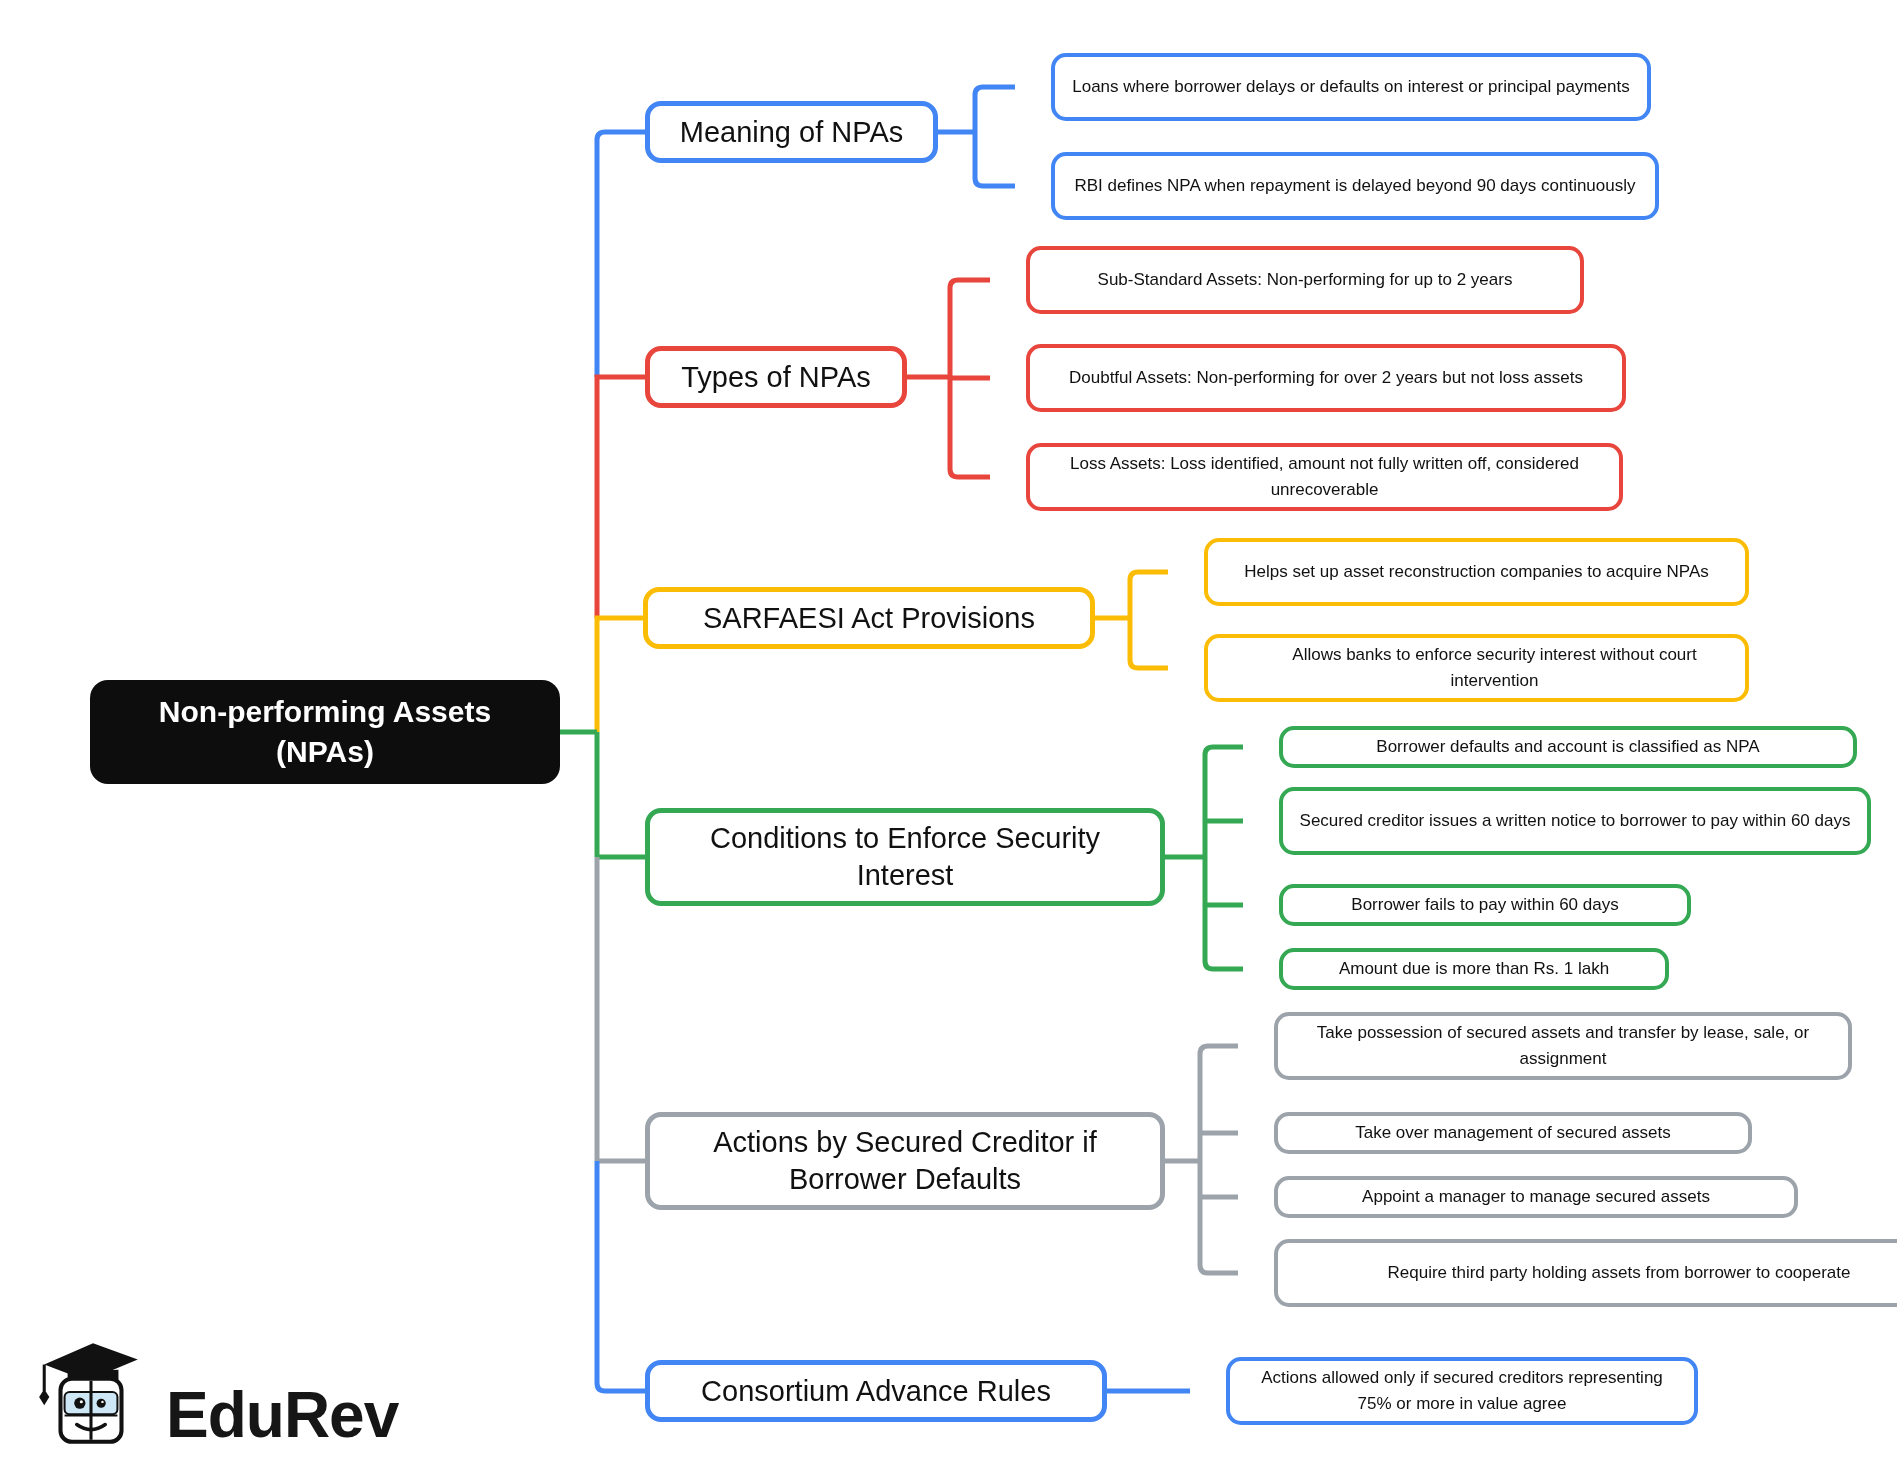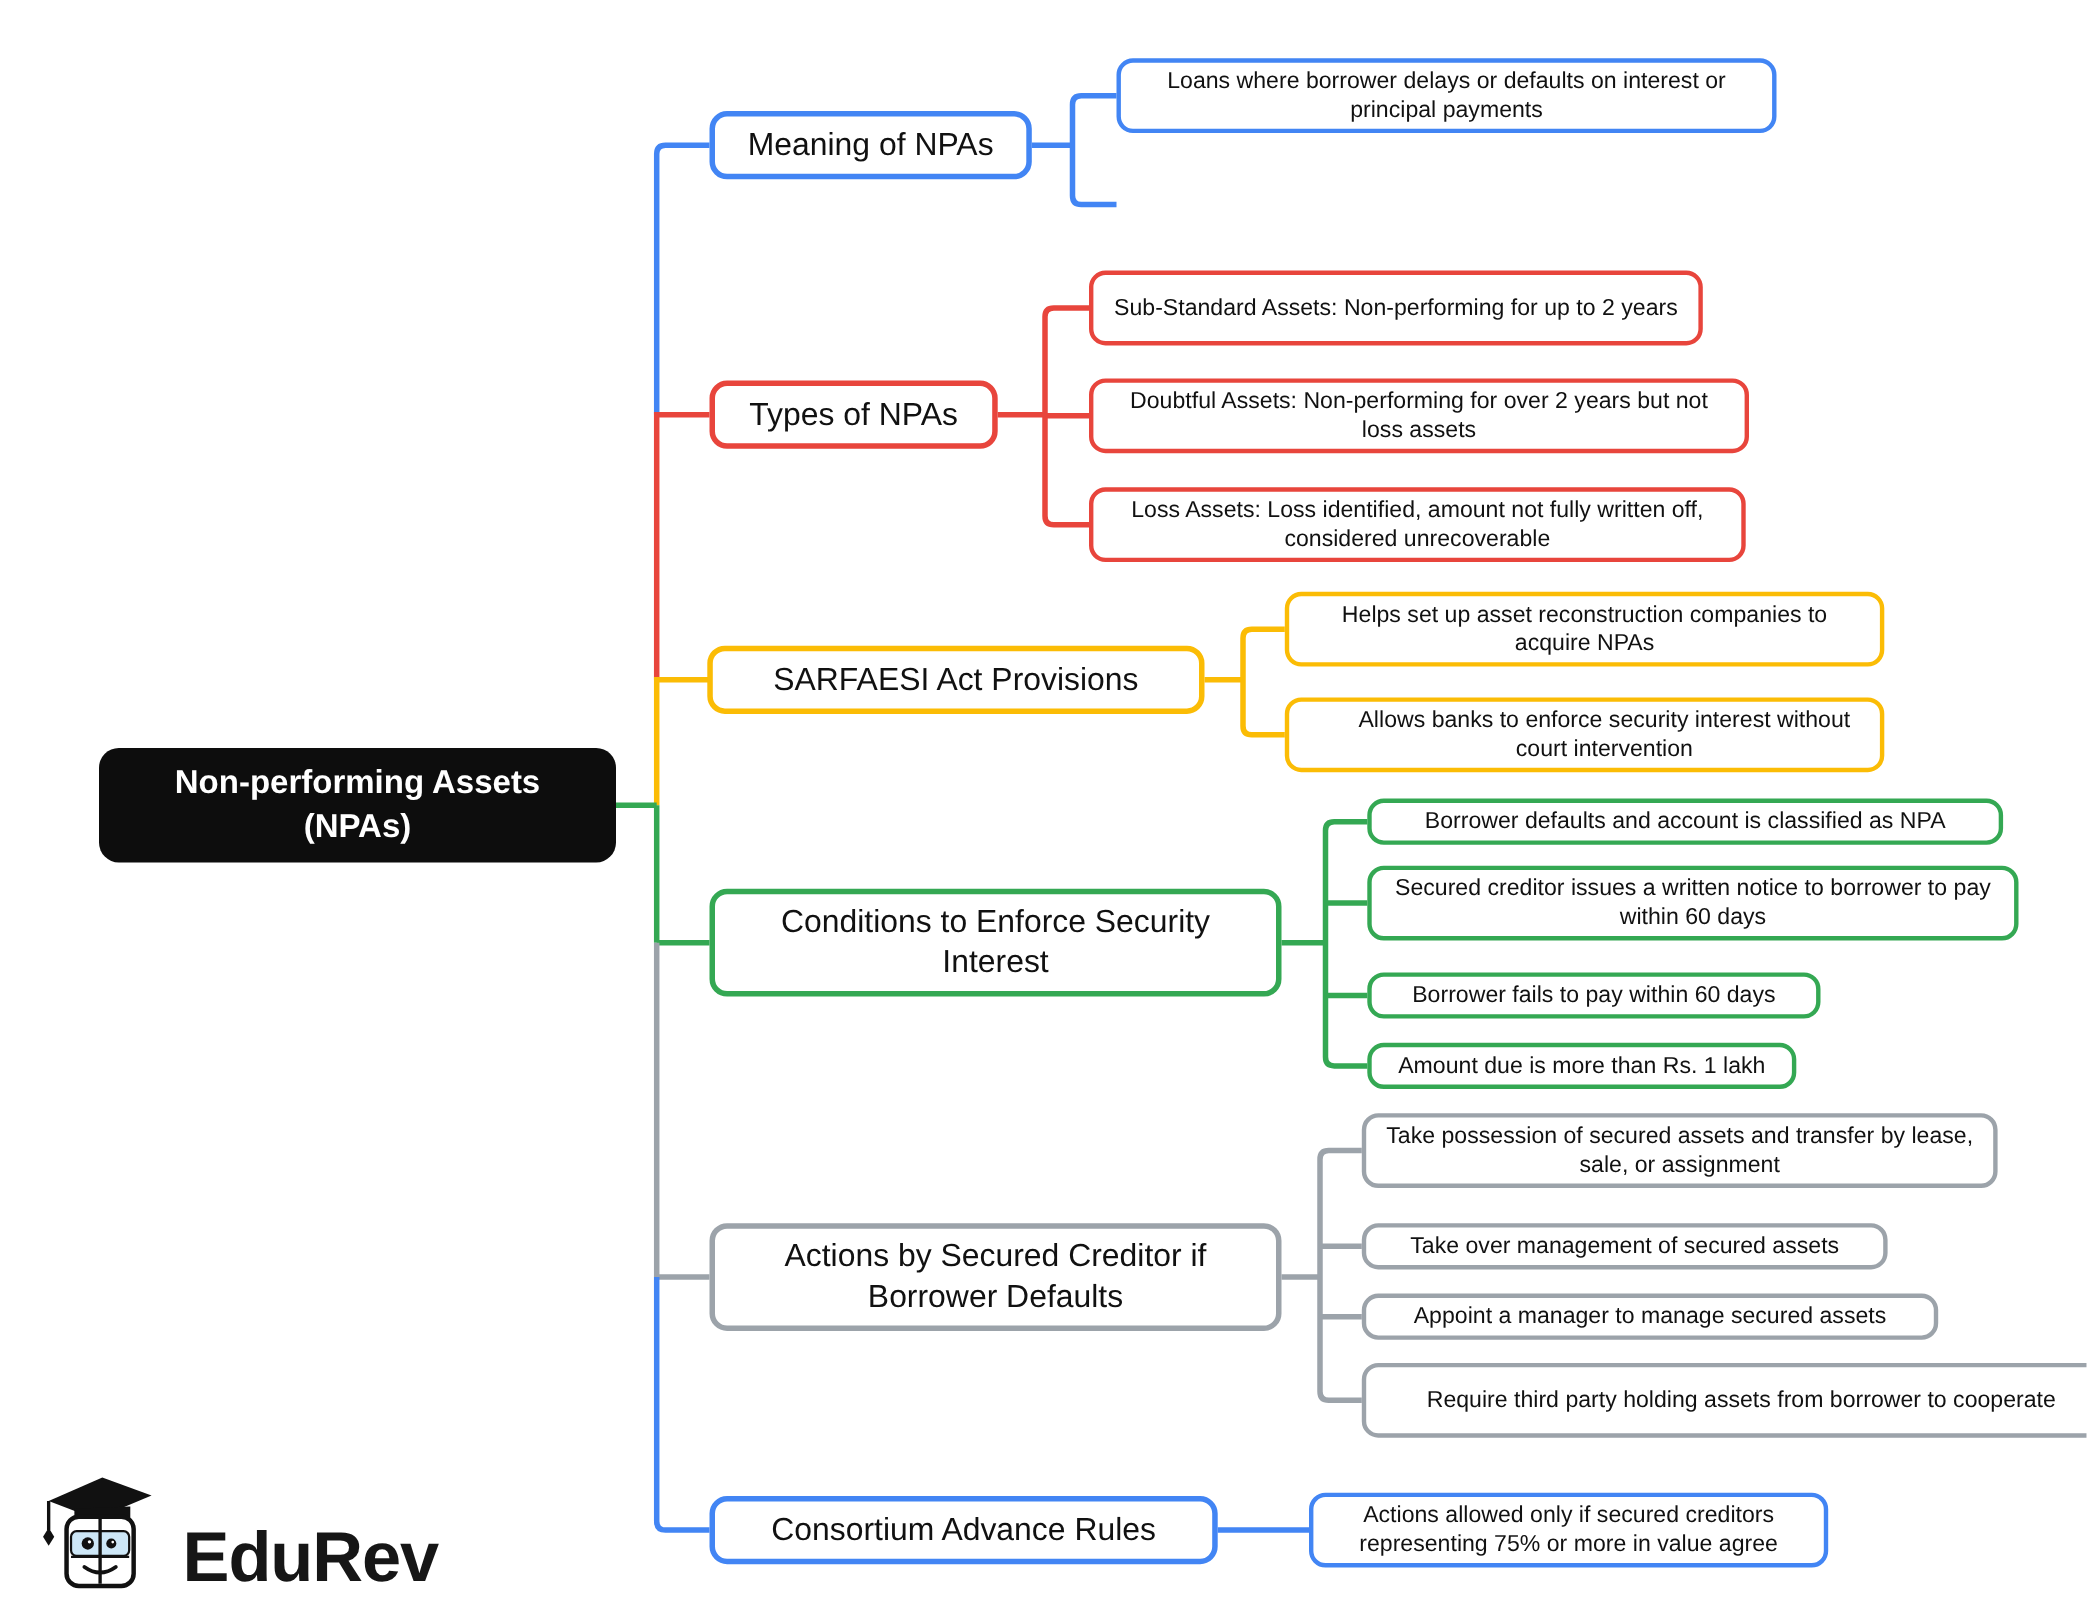--- a/index.html
+++ b/index.html
@@ -16,21 +16,21 @@
   .root-node{
     background:#0d0d0d;color:#fff;border-radius:18px;
     font-size:30px;line-height:40px;font-weight:bold;padding:8px 20px;
   }
   .branch-label{
     border:5px solid #000;border-radius:16px;
     font-size:29px;line-height:37px;padding:7px 16px;
   }
   .child-node{
     border:4px solid #f9a8d4;border-radius:15px;
-    font-size:21px;line-height:26px;padding:3px 12px;
+    font-size:17px;line-height:26px;padding:3px 12px;margin-left:36px;
   }
   .logo{position:absolute;left:30px;top:1330px;display:flex;align-items:flex-end;gap:14px;}
   .logo-word{font-size:64px;font-weight:bold;color:#161616;letter-spacing:-1px;}
 </style>
 </head>
 <body>
 
 <div class="canvas">
 
   <svg class="connectors" viewBox="0 0 1897 1458">
@@ -82,20 +82,21 @@
   <div class="node root-node" style="left:90px;top:680px;width:470px;height:104px;">Non-performing Assets (NPAs)</div>
 
   <div class="node branch-label" style="left: 645px; top: 101px; width: 293px; height: 62px; border-color: rgb(66, 133, 244);">Meaning of NPAs</div>
   <div class="node branch-label" style="left: 645px; top: 346px; width: 262px; height: 62px; border-color: rgb(232, 69, 60);">Types of NPAs</div>
   <div class="node branch-label" style="left: 643px; top: 587px; width: 452px; height: 62px; border-color: rgb(251, 188, 5);">SARFAESI Act Provisions</div>
   <div class="node branch-label" style="left: 645px; top: 808px; width: 520px; height: 98px; border-color: rgb(52, 168, 83);">Conditions to Enforce Security Interest</div>
   <div class="node branch-label" style="left: 645px; top: 1112px; width: 520px; height: 98px; border-color: rgb(156, 163, 170);">Actions by Secured Creditor if Borrower Defaults</div>
   <div class="node branch-label" style="left: 645px; top: 1360px; width: 462px; height: 62px; border-color: rgb(66, 133, 244);">Consortium Advance Rules</div>
 
   <div class="node child-node" style="left: 1015px; top: 53px; width: 600px; height: 68px; border-color: rgb(66, 133, 244);">Loans where borrower delays or defaults on interest or principal payments</div>
+  <div class="node child-node" style="left: 1015px; top: 152px; width: 608px; height: 68px; border-color: rgb(66, 133, 244);">RBI defines NPA when repayment is delayed beyond 90 days continuously</div>
 
   <div class="node child-node" style="left: 990px; top: 246px; width: 558px; height: 68px; border-color: rgb(232, 69, 60);">Sub-Standard Assets: Non-performing for up to 2 years</div>
   <div class="node child-node" style="left: 990px; top: 344px; width: 600px; height: 68px; border-color: rgb(232, 69, 60);">Doubtful Assets: Non-performing for over 2 years but not loss assets</div>
   <div class="node child-node" style="left: 990px; top: 443px; width: 597px; height: 68px; border-color: rgb(232, 69, 60);">Loss Assets: Loss identified, amount not fully written off, considered unrecoverable</div>
 
   <div class="node child-node" style="left: 1168px; top: 538px; width: 545px; height: 68px; border-color: rgb(251, 188, 5);">Helps set up asset reconstruction companies to acquire NPAs</div>
   <div class="node child-node" style="left: 1168px; top: 634px; width: 545px; height: 68px; border-color: rgb(251, 188, 5); padding-left: 48px;">Allows banks to enforce security interest without court intervention</div>
 
   <div class="node child-node" style="left: 1243px; top: 726px; width: 578px; height: 42px; border-color: rgb(52, 168, 83);">Borrower defaults and account is classified as NPA</div>
   <div class="node child-node" style="left: 1243px; top: 787px; width: 592px; height: 68px; border-color: rgb(52, 168, 83);">Secured creditor issues a written notice to borrower to pay within 60 days</div>

